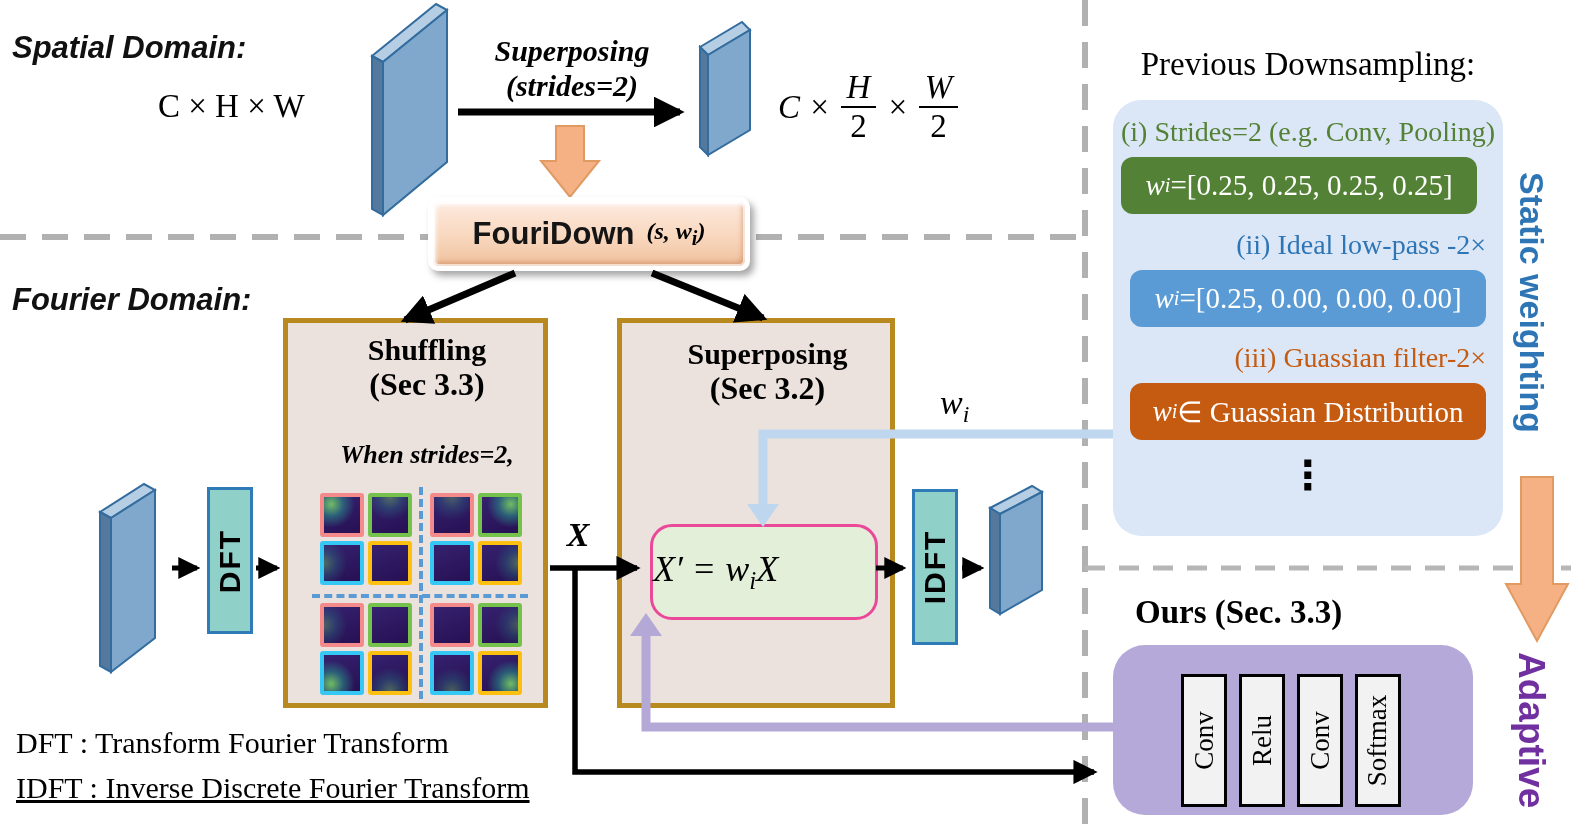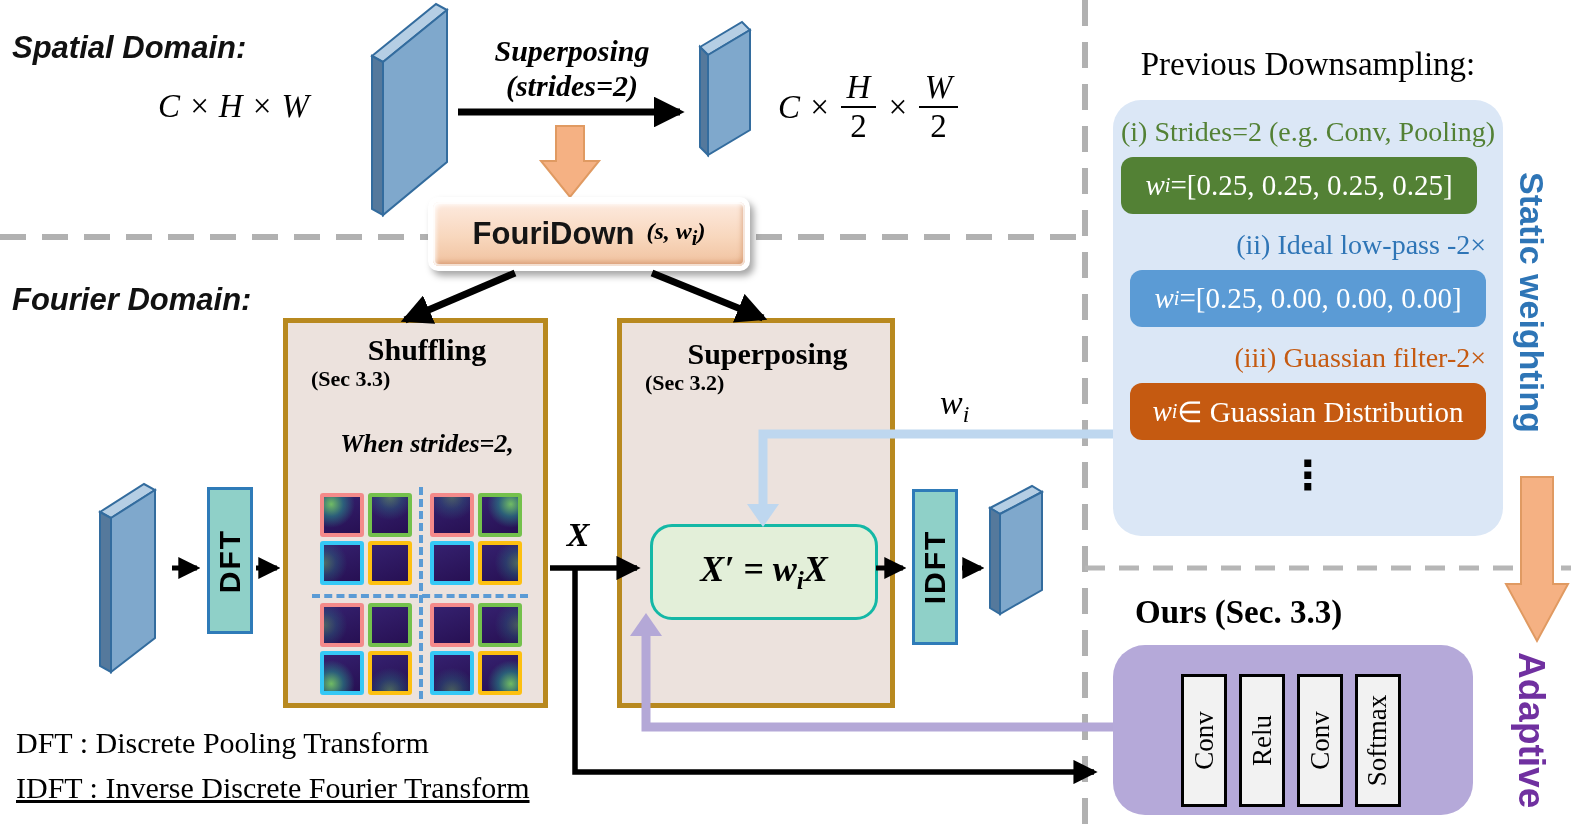--- a/index.html
+++ b/index.html
@@ -5,50 +5,50 @@
   html,body{margin:0;padding:0;background:#fff;}
   #stage{position:relative;width:1571px;height:833px;background:#ffffff;overflow:hidden;
          font-family:"Liberation Serif",serif;color:#000;}
   svg.layer{position:absolute;left:0;top:0;}
   #under-svg{z-index:1;}
   .hl{position:absolute;z-index:2;}
   #over-svg{z-index:3;pointer-events:none;}
 
   .domain-label{font-family:"Liberation Sans",sans-serif;font-weight:bold;font-style:italic;
                 font-size:31px;color:#111;margin-top:24px;}
-  .math{font-style:italic;font-size:33px;}
+  .math{font-size:33px;}
   .dims-out{display:flex;align-items:center;gap:10px;font-style:italic;font-size:33px;}
   .frac{display:inline-flex;flex-direction:column;align-items:center;line-height:1.0;}
   .frac .num{border-bottom:2.5px solid #000;padding:0 6px 2px 6px;}
   .frac .den{padding-top:2px;font-style:normal;}
 
   .ds-label{position:absolute;left:447px;top:33px;width:250px;text-align:center;z-index:2;
             font-weight:bold;font-style:italic;font-size:30px;line-height:1.18;}
 
   .fouridown-outer{position:absolute;left:428px;top:197px;width:322px;height:74px;background:#fff;
      border-radius:10px;box-shadow:4px 5px 7px rgba(0,0,0,0.35);padding:5px;box-sizing:border-box;z-index:2;}
   .fouridown-inner{width:100%;height:100%;border-radius:6px;display:flex;align-items:center;justify-content:center;
      background:linear-gradient(#fdeadf 0%,#f8d7bd 55%,#f0c19e 100%);
      box-shadow:inset 0 0 0 2px rgba(255,255,255,0.65), inset 3px 3px 4px rgba(255,255,255,0.85), inset -3px -4px 5px rgba(196,124,77,0.5);}
   .fd-name{font-family:"Liberation Sans",sans-serif;font-weight:bold;font-size:31px;color:#151515;}
   .fd-args{font-weight:bold;font-style:italic;font-size:24px;margin-left:12px;}
   .fd-args sub,{font-size:21px;}
 
   .gold-box{position:absolute;background:#ece2dd;border:5px solid #b8891f;box-sizing:border-box;padding-left:23px;}
   .gold-title{text-align:center;font-weight:bold;font-size:30px;margin-top:10px;line-height:1.1;}
-  .gold-sec{text-align:left;font-weight:bold;font-size:22px;}
+  .gold-sec{text-align:center;font-weight:bold;font-size:32px;}
   .shuffle-note{text-align:center;font-weight:bold;font-style:italic;font-size:26px;margin-top:37px;}
 
   .cell{position:absolute;width:44px;height:44px;box-sizing:border-box;border-radius:3px;}
   .vdash{position:absolute;border-left:4px dashed #5b9bd5;width:0;}
   .hdash{position:absolute;border-top:4px dashed #5b9bd5;height:0;}
 
   .xprime{position:absolute;left:650px;top:524px;width:222px;height:90px;background:#e3efd9;
-          border:3px solid #14b8a6;border-radius:22px;display:flex;align-items:center;justify-content:center;
-          font-style:italic;font-size:36px;z-index:2;font-weight:bold;}
+          border:3px solid #ec4899;border-radius:22px;display:flex;align-items:center;
+          font-style:italic;font-size:36px;z-index:2;}
   .xprime sub, .wi-label sub, .prev-box sub{font-size:70%;font-style:italic;}
 
   .ft-box{position:absolute;background:#8fd0c8;border:3px solid #2f7bb8;box-sizing:border-box;
           display:flex;align-items:center;justify-content:center;z-index:2;}
   .vtext{transform:rotate(-90deg);white-space:nowrap;font-family:"Liberation Sans",sans-serif;
          font-weight:bold;font-size:30px;letter-spacing:2px;}
 
   .wi-label{position:absolute;font-style:italic;font-size:34px;z-index:2;}
   .x-label{position:absolute;left:556px;top:516px;width:44px;text-align:center;font-weight:bold;
            font-style:italic;font-size:34px;z-index:2;}
@@ -197,21 +197,21 @@
   </div>
 
   <div class="x-label">X</div>
   <div class="wi-label" style="left:940px;top:384px;">
     <span>w</span><sub>i</sub>
   </div>
   <div class="wi-label" style="left:1168px;top:670px;">
     <span>w</span><sub>i</sub>
   </div>
 
-  <div class="legend-line" style="top:726px;">DFT : Discrete Pooling Transform</div>
+  <div class="legend-line" style="top:726px;">DFT : Transform Fourier Transform</div>
   <div class="legend-line" style="top:771px;text-decoration:underline;">IDFT : Inverse Discrete Fourier Transform</div>
 
   <div class="prev-heading">Previous Downsampling:</div>
   <div class="prev-panel">
     <div id="prev-items" style="display:flex;flex-direction:column;align-items:center;">
         <div>
           <div class="prev-label" style="color: rgb(83, 129, 53);">(i) Strides=2 (e.g. Conv, Pooling)</div>
           <div class="prev-box" style="background: rgb(83, 129, 53);">
             <span class="wpart">w</span>
             <sub>i</sub>

